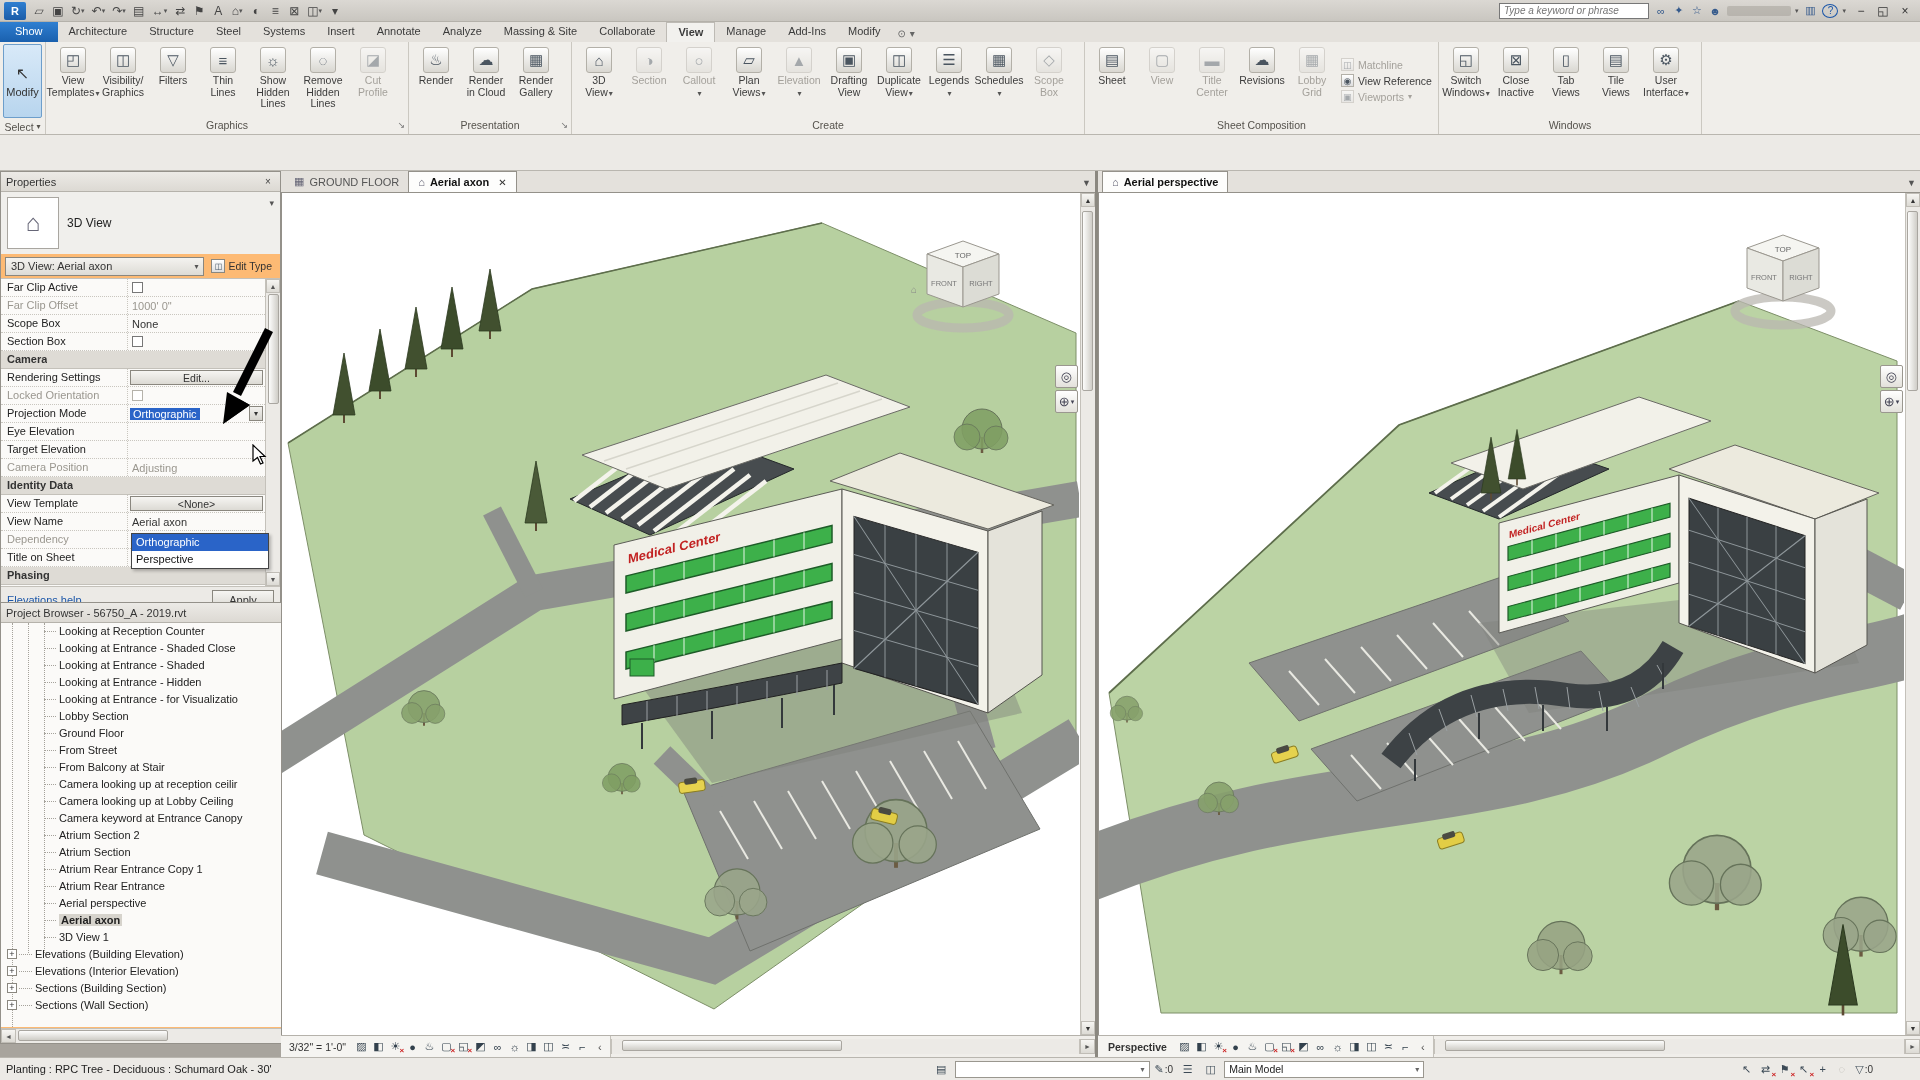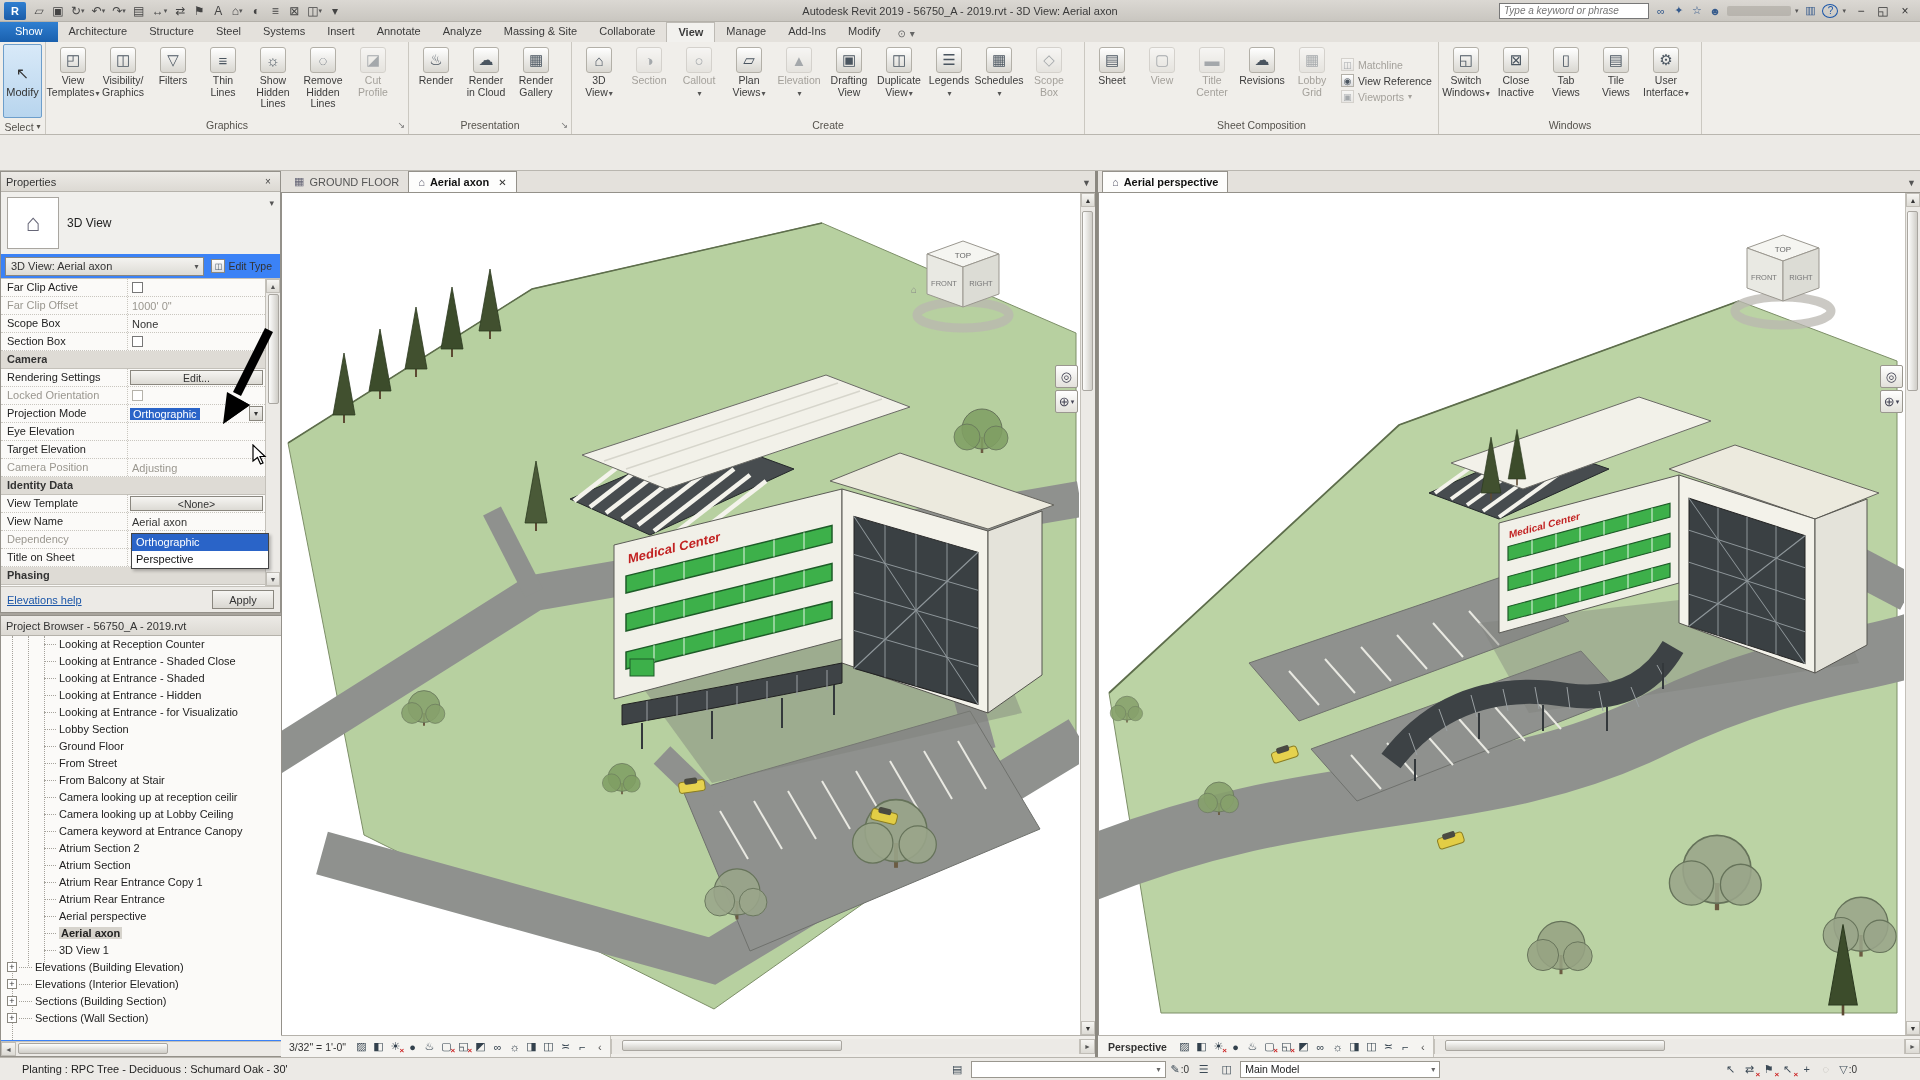--- a/index.html
+++ b/index.html
@@ -50,23 +50,23 @@
   #modifybtn .cur{font-size:16px;color:#333}
   #selgroup .rglabel{display:flex;align-items:center;justify-content:center;gap:3px}
 
   
   #optionsbar{position:absolute;left:0;top:135px;width:1920px;height:36px;background:#eceae6;border-bottom:1px solid #b9b6af}
 
   
   #main{position:absolute;left:0;top:171px;width:1920px;height:886px;background:#a8a49d}
 
   
-  .panel{position:absolute;background:#3b82f6;border:1px solid #94918a}
+  .panel{position:absolute;background:#fdba74;border:1px solid #94918a}
   #propspanel{left:0;top:0;width:281px;height:442px}
-  #browserpanel{left:0;top:444px;width:304px;height:442px}
+  #browserpanel{left:0;top:431px;width:304px;height:442px}
   .phead{height:20px;background:linear-gradient(#eceae6,#dcd9d3);border-bottom:1px solid #b5b2ab;display:flex;align-items:center;padding:0 5px;font-size:11px;color:#333}
   .phead .x{margin-left:auto;width:14px;text-align:center;color:#444;font-size:10px}
   
   #typesel{height:62px;display:flex;align-items:center;gap:8px;padding:4px 6px;background:#f0efec}
   #typesel .timg{width:52px;height:52px;background:#fff;border:1px solid #a9a6a0;display:flex;align-items:center;justify-content:center;font-size:24px;color:#667}
   #typesel .tname{font-size:12px;color:#222}
   #typesel .tdd{margin-left:auto;color:#555;font-size:9px;align-self:flex-start;margin-top:2px}
   #comborow{display:flex;align-items:center;gap:3px;padding:1px 4px;height:24px}
   #instcombo{flex:1;height:19px;border:1px solid #8a877f;background:linear-gradient(#f4f3f0,#dddbd5);display:flex;align-items:center;padding:0 5px;font-size:11px}
   #instcombo .dd{margin-left:auto;font-size:8px;color:#555}
@@ -140,21 +140,21 @@
   .vcb-ic{position:relative;width:17px;height:17px;display:flex;align-items:center;justify-content:center;font-size:11px;color:#33414d;border:1px solid transparent}
   .vcb-ic .redx{position:absolute;right:-1px;bottom:-1px;font-size:8px;color:#c22;font-weight:bold}
   .vcb .collapse{font-size:11px;color:#555;padding:0 4px}
   .vbottom .htrack{flex:1;height:15px;margin:0 0;background:#eceae6;position:relative;border:1px solid #c4c1ba;border-top:none;border-bottom:none}
   .vbottom .hthumb{position:absolute;top:1px;height:11px;background:linear-gradient(#fdfdfc,#cfcdc7);border:1px solid #a9a6a0;border-radius:2px}
   .vbottom .endarr{width:15px;height:15px;font-size:7px;text-align:center;line-height:13px;color:#555;background:linear-gradient(#f6f5f2,#dcdad4);border:1px solid #c0bdb6}
   .perspective-label{font-size:10.5px;font-weight:bold;padding:0 6px;white-space:nowrap}
   #divider{position:absolute;left:1095px;top:0;width:3px;height:886px;background:#8b8880}
 
   
-  #statusbar{position:absolute;left:0;top:1057px;width:1920px;height:23px;background:#eceae6;border-top:1px solid #b9b6af;display:flex;align-items:center;padding:0 22px;font-size:11px}
+  #statusbar{position:absolute;left:0;top:1057px;width:1920px;height:23px;background:#eceae6;border-top:1px solid #b9b6af;display:flex;align-items:center;padding:0 6px;font-size:11px}
   #sel-text{color:#222;white-space:nowrap}
   .sb-ic{position:relative;min-width:17px;height:17px;display:flex;align-items:center;justify-content:center;font-size:11px;color:#3c4a56;margin:0 1px}
   .sb-ic .redx{position:absolute;right:-2px;bottom:-1px;font-size:8px;color:#c22;font-weight:bold}
   .sb-ic.dis{color:#b0ada6}
   .sb-combo{height:17px;border:1px solid #9a978f;background:#fff;display:flex;align-items:center;padding:0 4px;font-size:10.5px;color:#222}
   .sb-combo .dd{margin-left:auto;font-size:8px;color:#666;padding-left:6px}
   .badge{font-size:10px;color:#333;margin-left:1px}
   #sb-mid{display:flex;align-items:center;margin-left:660px;gap:4px}
   #sb-right{display:flex;align-items:center;margin-left:auto;gap:3px;padding-right:40px}
 </style>
@@ -247,21 +247,20 @@
 
       <div class="qat-btn">
         <span>◫</span>
         <span style="font-size:7px;color:#555">▾</span>
       </div>
 
       <div class="qat-btn">
         <span>▾</span>
       </div>
     </div>
-  <div id="tb-title">Autodesk Revit 2019 - 56750_A - 2019.rvt - 3D View: Aerial axon</div>
   <div id="tb-right">
     <input id="tb-search" placeholder="Type a keyword or phrase" style="">
     <div style="display:flex;gap:2px">
 
         <div class="tb-ic">
           <span>∞</span>
         </div>
 
         <div class="tb-ic">
           <span>✦</span>

